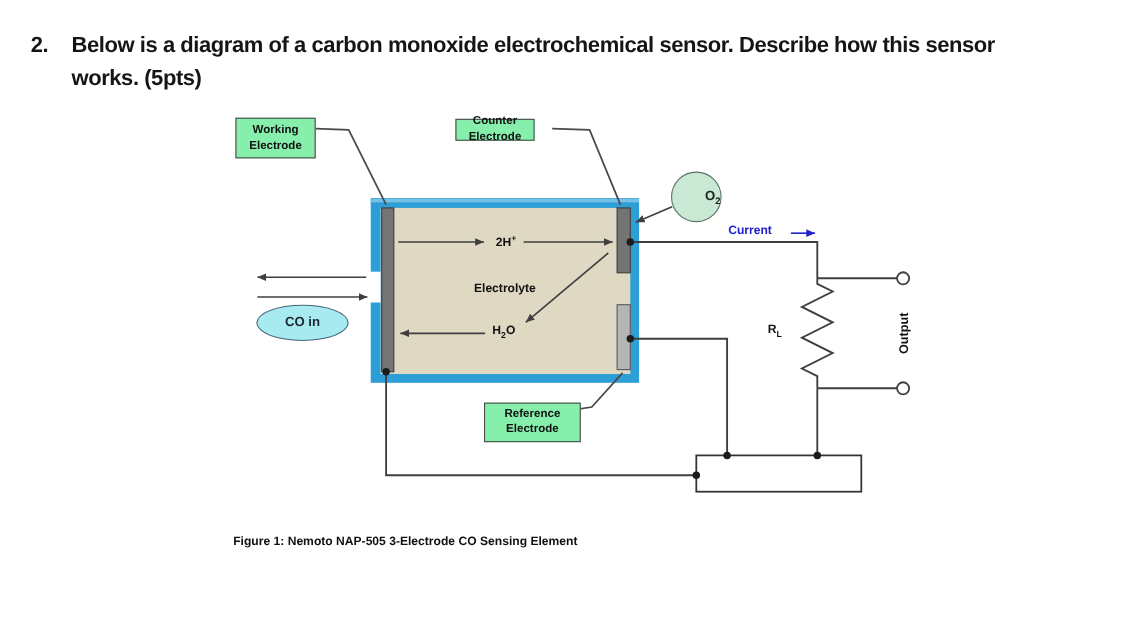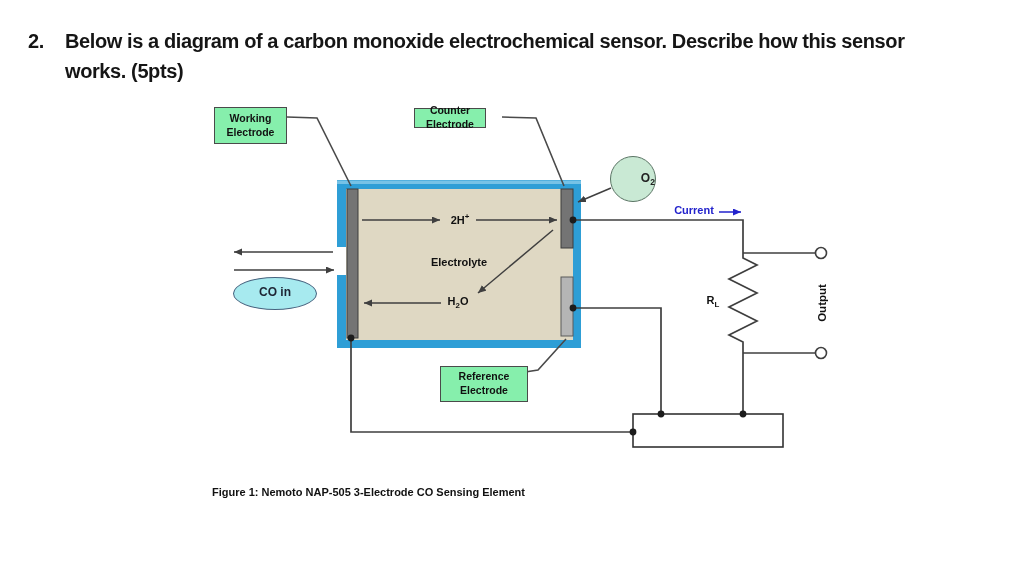--- a/index.html
+++ b/index.html
@@ -30,21 +30,21 @@
     text-align:center; font-size:12px; font-weight:bold; color:#1d2433;
   }
   .oval.co2 { background:var(--co2-oval-fill,#8FC0E8); line-height:29px; }
   .oval.coin { background:var(--co-in-oval-fill,#A7EAEF); line-height:29px; }
   .gas-circle {
     border-radius:50%; background:var(--o2-circle-fill,#C9E9D4);
     border:1.5px solid var(--o2-circle-border,#5A7464);
     text-align:right; font-size:12px; font-weight:bold; line-height:43px; color:#222;
   }
   .dlabel { font-size:11px; font-weight:bold; text-align:center; white-space:nowrap; }
-  .right { text-align:center; }
+  .right { text-align:left; }
   .current-label { color:var(--current-color,#2222CC); }
   .output-label {
     display:flex; align-items:center; justify-content:center;
     transform:rotate(-90deg); font-size:11.5px; font-weight:bold; white-space:nowrap;
   }
   .caption { font-size:11px; font-weight:bold; white-space:nowrap;margin-top:25px; }
   sub,sup { font-size:0.72em; }
   .wire { stroke:var(--wire-color,#3F3F3F); stroke-width:1.7; fill:none; }
   .arrow { stroke:var(--wire-color,#3F3F3F); stroke-width:1.5; fill:none; }
   .leader { stroke:#4a4a4a; stroke-width:1.6; fill:none; }

